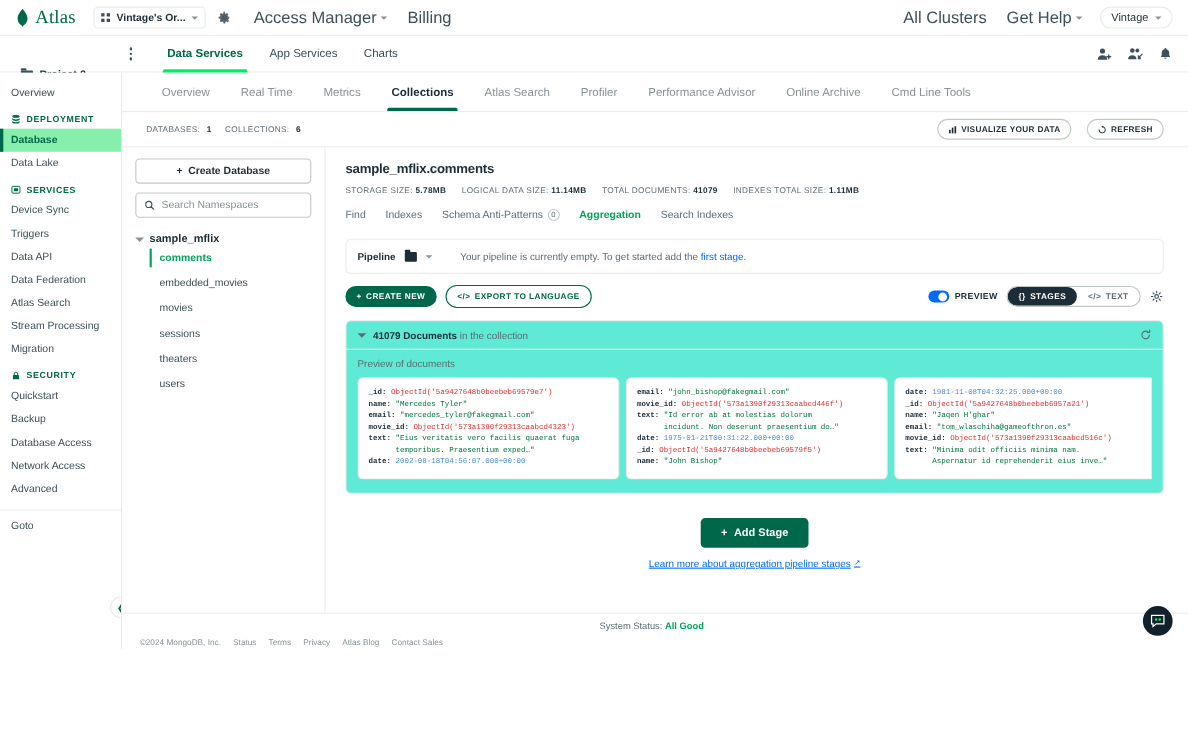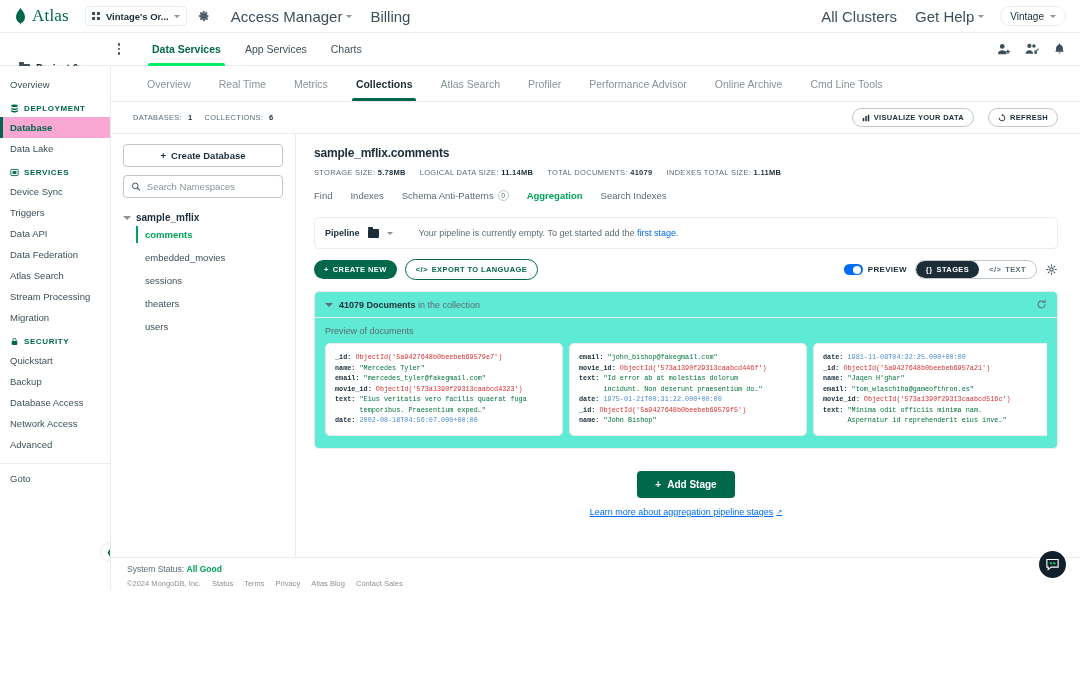--- a/index.html
+++ b/index.html
@@ -77,21 +77,21 @@
 
   
   .sidebar {
     width: 111px; flex:0 0 111px; background:#fff; border-right:1px solid #e8edeb;
     padding-top: 8px; position:relative; overflow:hidden;
   }
   .side-item {
     font-size: 9.5px; color:#3d4f58; padding: 5px 0 5px 10px; cursor:pointer;
     white-space:nowrap; position:relative;
   }
-  .side-item.active { background:#f9a8d4; color:#00684a; font-weight:bold; }
+  .side-item.active { background:#86efac; color:#00684a; font-weight:bold; }
   .side-item.active:before{
     content:""; position:absolute; left:0; top:0; bottom:0; width:3px; background:#00684a;
   }
   .side-head {
     font-size: 8px; color:#00684a; font-weight:bold; letter-spacing:.6px;
     padding: 9px 0 4px 10px; display:flex; align-items:center; gap:5px; text-transform:uppercase;
   }
   .side-sep { height:1px; background:#e8edeb; margin: 8px 0 4px 0; }
   .collapse-btn {
     position:absolute; right:-10px; bottom: 28px; width:20px;height:20px;border-radius:50%;
@@ -219,21 +219,21 @@
   .addstage-wrap{display:flex;flex-direction:column;align-items:center;margin-top:22px;}
   .add-stage{
     background:#00684a;color:#fff;border:0;border-radius:4px;font-size:10px;font-weight:bold;
     padding:8px 18px;cursor:pointer;display:flex;align-items:center;gap:6px;
   }
   .learn{font-size:9px;color:#016bf8;margin-top:9px;cursor:pointer;display:flex;align-items:center;gap:3px;}
 
   
   .footer {
     position:absolute;left:111px;right:0;bottom:0;height:33px;border-top:1px solid #e8edeb;
-    background:#fff;padding:6px 22px 0 16px;
+    background:#fff;padding:6px 22px 0 16px;text-align:center;
   }
   .sys-status{font-size:8.5px;color:#5c6c75;}
   .sys-status b{color:#00a35c;font-weight:bold;}
   .foot-links{display:flex;gap:11px;font-size:7.5px;color:#889397;margin-top:5px;}
   .foot-links span{cursor:pointer;}
   .help-bubble{
     position:absolute;right:14px;bottom:12px;width:27px;height:27px;border-radius:50%;
     background:#11202b;display:flex;align-items:center;justify-content:center;cursor:pointer;
   }
 </style>
@@ -469,20 +469,21 @@
             <input value="" placeholder="Search Namespaces" style="">
           </div>
 
           <div class="db-row">
             <span class="tri-down"></span>
             <span>sample_mflix</span>
           </div>
 
           <div class="coll-item active"><span>comments</span></div>
           <div class="coll-item"><span>embedded_movies</span></div>
+          <div class="coll-item"><span>movies</span></div>
           <div class="coll-item"><span>sessions</span></div>
           <div class="coll-item"><span>theaters</span></div>
           <div class="coll-item"><span>users</span></div>
         </div>
 
         <div class="detail">
           <div class="ns-title">sample_mflix.comments</div>
 
           <div class="stats">
             <span><span>STORAGE SIZE:</span> <b>5.78MB</b></span>

